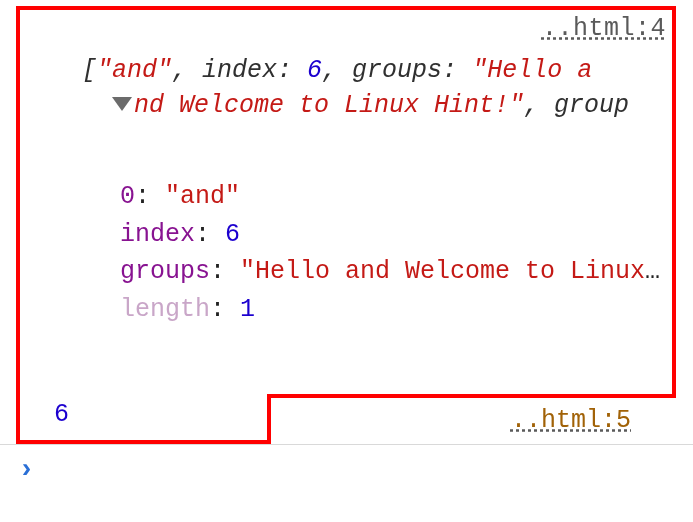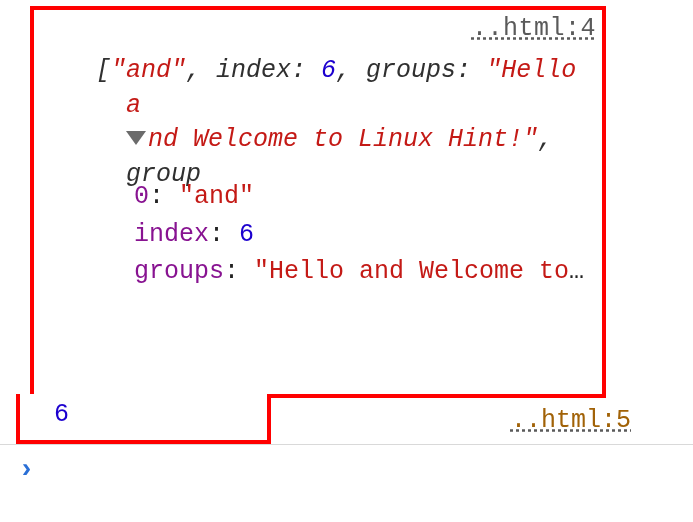--- a/index.html
+++ b/index.html
@@ -11,25 +11,24 @@
     font-family: Menlo, Consolas, "Courier New", monospace;
     font-size: 25px;
     background: #ffffff;
     color: #222;
     overflow: hidden;
   }
   .outer-box {
     position: absolute;
     top: 6px;
     left: 16px;
-    width: 576px;
+    width: 660px;
     height: 392px;
     border: 4px solid #ff0000;
     background: #fff;
-    margin-left: 14px;
   }
   .source-link {
     position: absolute;
     top: 4px;
     right: 6px;
     color: #5a5a5a;
     text-decoration: underline dotted #5a5a5a;
     letter-spacing: 0.5px;
     font-size: 25px;
   }
@@ -155,20 +154,23 @@
   <div class="props">
     <div class="prop-row">
       <span class="prop-key">0</span><span class="prop-black">: </span><span class="prop-str">"and"</span>
     </div>
     <div class="prop-row">
       <span class="prop-key">index</span><span class="prop-black">: </span><span class="prop-num">6</span>
     </div>
     <div class="prop-row">
       <span class="prop-key">groups</span><span class="prop-black">: </span><span class="prop-str">"Hello and Welcome to Linux Hint!"</span>
     </div>
+    <div class="prop-row">
+      <span class="prop-key-faint">length</span><span class="prop-black">: </span><span class="prop-num">1</span>
+    </div>
   </div>
 </div>
 
 <div class="second-box">
   <span class="second-value">6</span>
 </div>
 <a class="second-source">..html:5</a>
 
 <div class="divider"></div>
 <span class="prompt">›</span>

